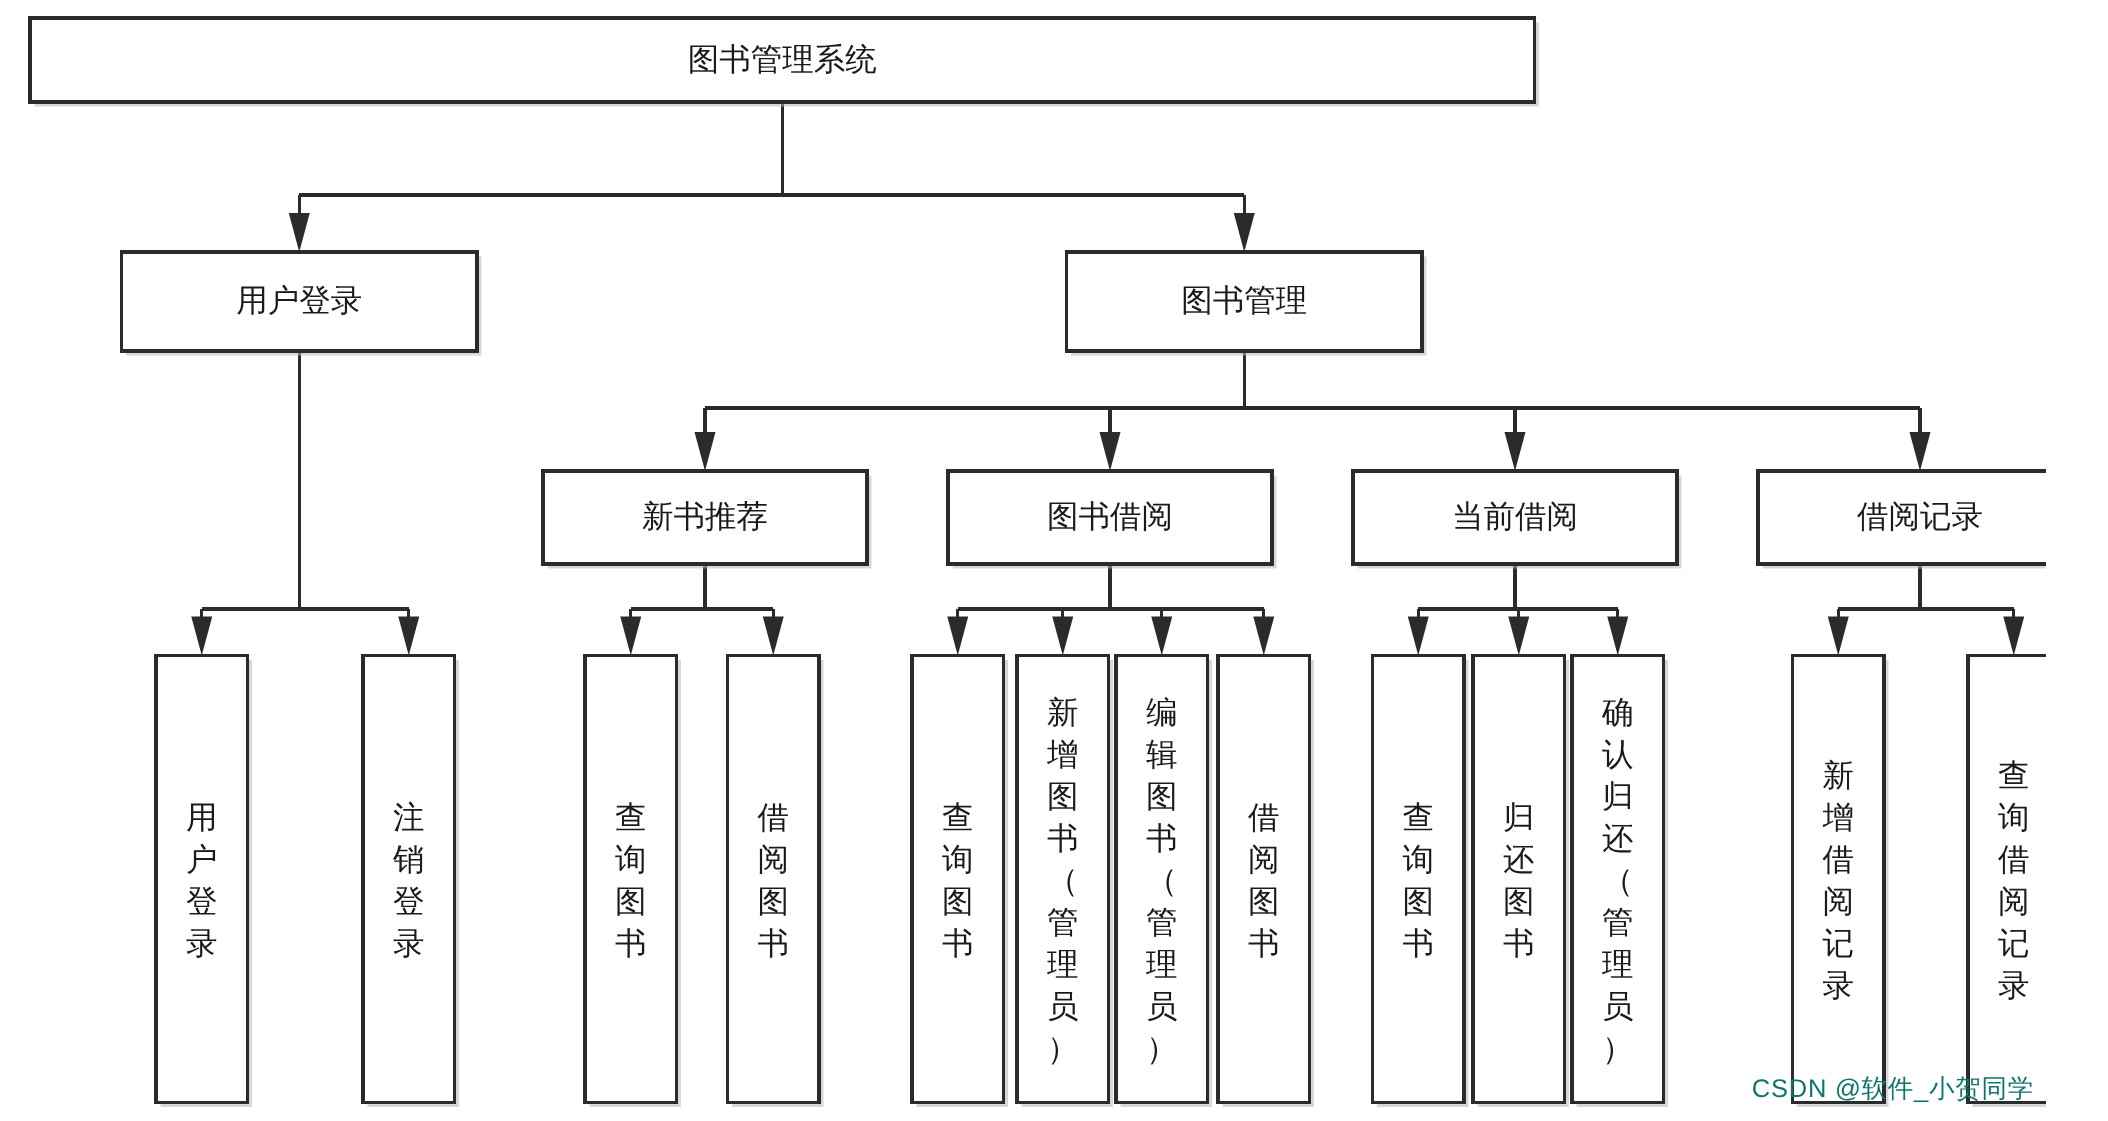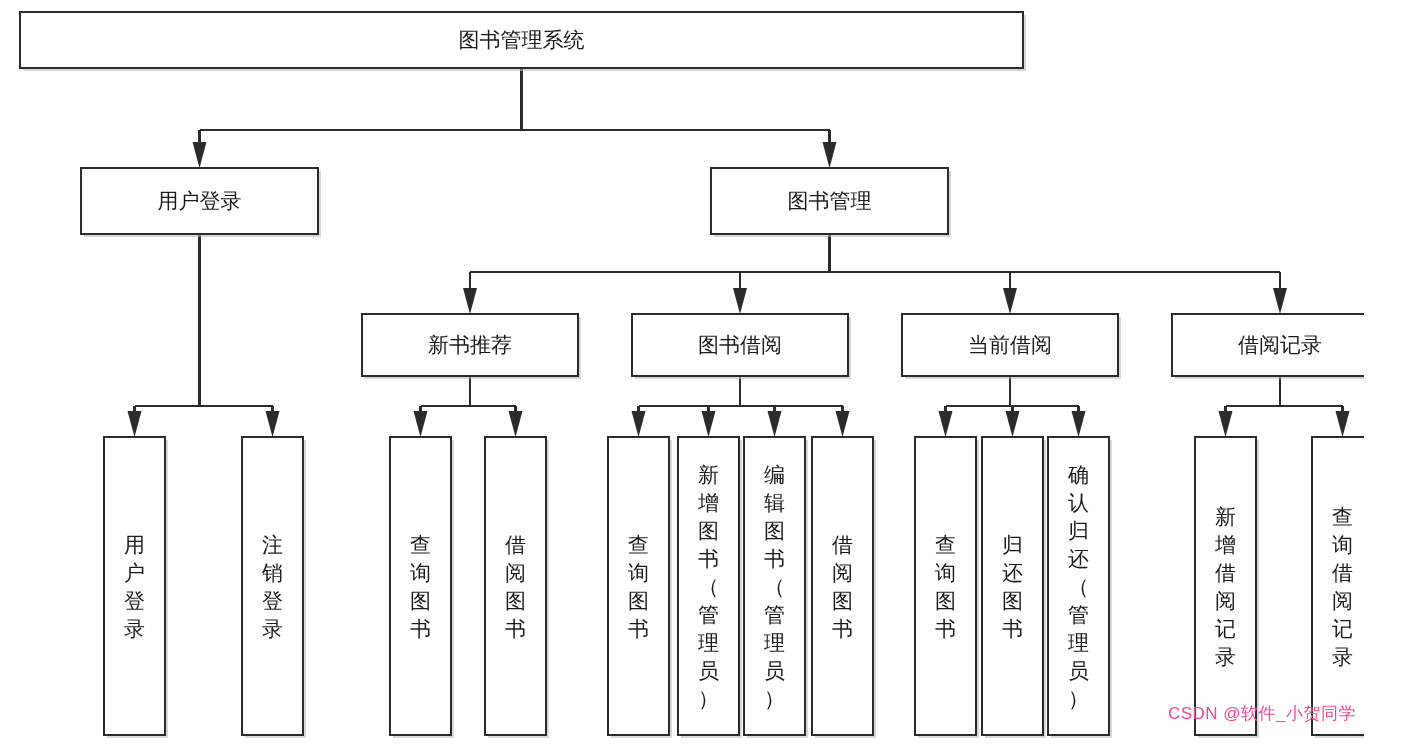--- a/index.html
+++ b/index.html
@@ -57,24 +57,24 @@
   .node-label-v {
     font-family: "Liberation Sans", "DejaVu Sans", sans-serif;
     font-size: 21px;
     fill: #1a1a1a;
     text-anchor: middle;
     white-space: pre;
   }
   .watermark-text {
     position: absolute;
     right: 8px;
-    bottom: 22px;
+    bottom: 10px;
     font-family: "Liberation Sans", "DejaVu Sans", sans-serif;
     font-size: 17px;
-    color: #ec4899;
+    color: #0f766e;
     letter-spacing: 0.5px;
     user-select: none;
     pointer-events: none;
   }
 </style>
 </head>
 <body>
 
 <div id="diagram-root">
   <svg class="diagram-canvas" id="diagram-canvas" viewBox="0 0 1405 747" xmlns="http://www.w3.org/2000/svg">

